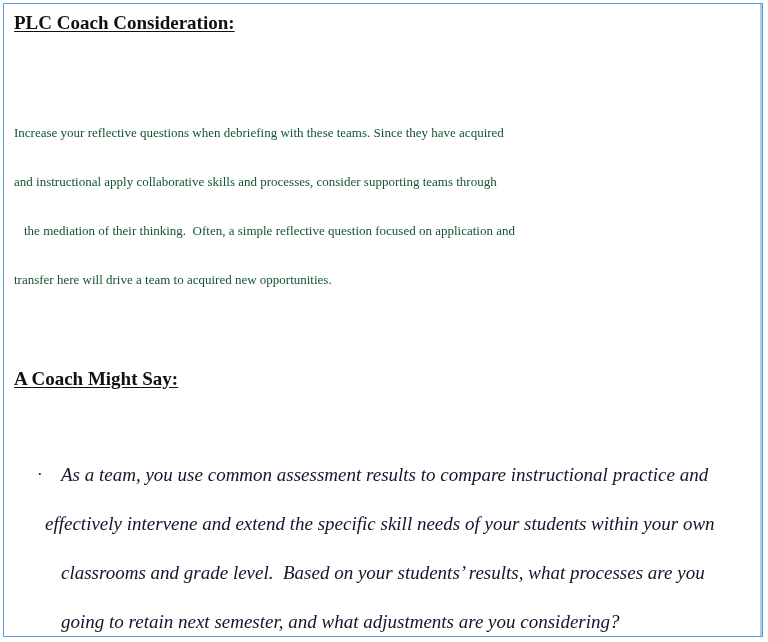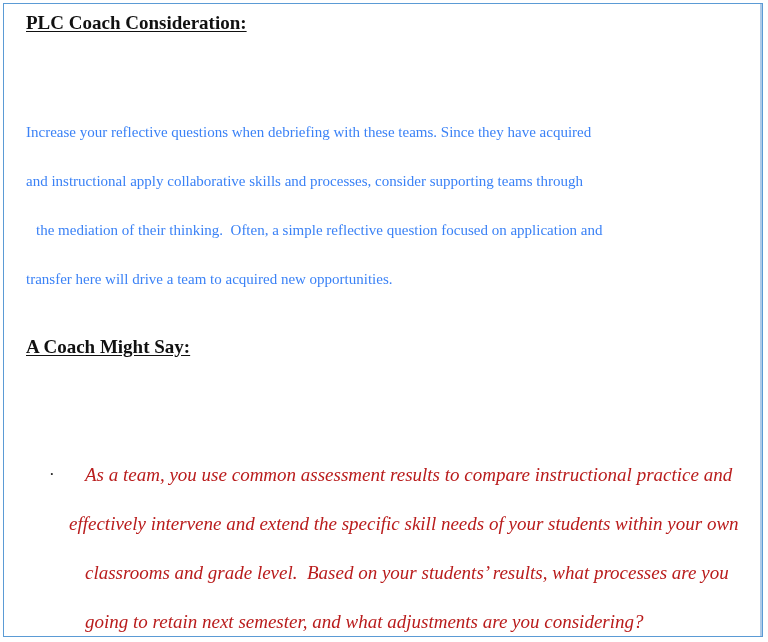--- a/index.html
+++ b/index.html
@@ -52,56 +52,56 @@
     font-size: 19px;
     font-weight: bold;
     color: #111111;
     text-decoration: underline;
     text-underline-offset: 2px;
     white-space: pre;
     letter-spacing: 0px;
   }
 
   .body-line {
-    font-size: 15px;
-    color: #3b82f6;
+    font-size: 13px;
+    color: #14532d;
     white-space: pre;
     line-height: 49px;
   }
 
   .bullet-row {
     position: relative;
   }
 
   .bullet-mark {
     position: absolute;
     left: 0;
     top: 0;
     font-size: 17px;
     line-height: 49px;
     color: #1a1a1a;
   }
 
   .bullet-line {
     font-size: 19px;
     font-style: italic;
-    color: #b91c1c;
+    color: #0f172a;
     white-space: pre;
     line-height: 49px;
   }
 
   
-  .pos { position: absolute; margin-left: 12px; }
+  .pos { position: absolute; }
 
   #heading-plc        { left: 10px;  top: 8px;   }
   #para-1-line-1      { left: 10px;  top: 104px; }
   #para-1-line-2      { left: 10px;  top: 153px; }
   #para-1-line-3      { left: 20px;  top: 202px; }
   #para-1-line-4      { left: 10px;  top: 251px; }
-  #heading-coach      { left: 10px;  top: 332px; }
+  #heading-coach      { left: 10px;  top: 364px; }
   #bullet-item-1      { left: 33px;  top: 446px; width: 720px; }
   #bullet-1-line-1    { left: 24px;  top: 0px;   }
   #bullet-1-line-2    { left: 8px;  top: 49px;  }
   #bullet-1-line-3    { left: 24px;  top: 98px;  }
   #bullet-1-line-4    { left: 24px;  top: 147px; }
 </style>
 </head>
 <body>
 
 <div id="document-frame">

